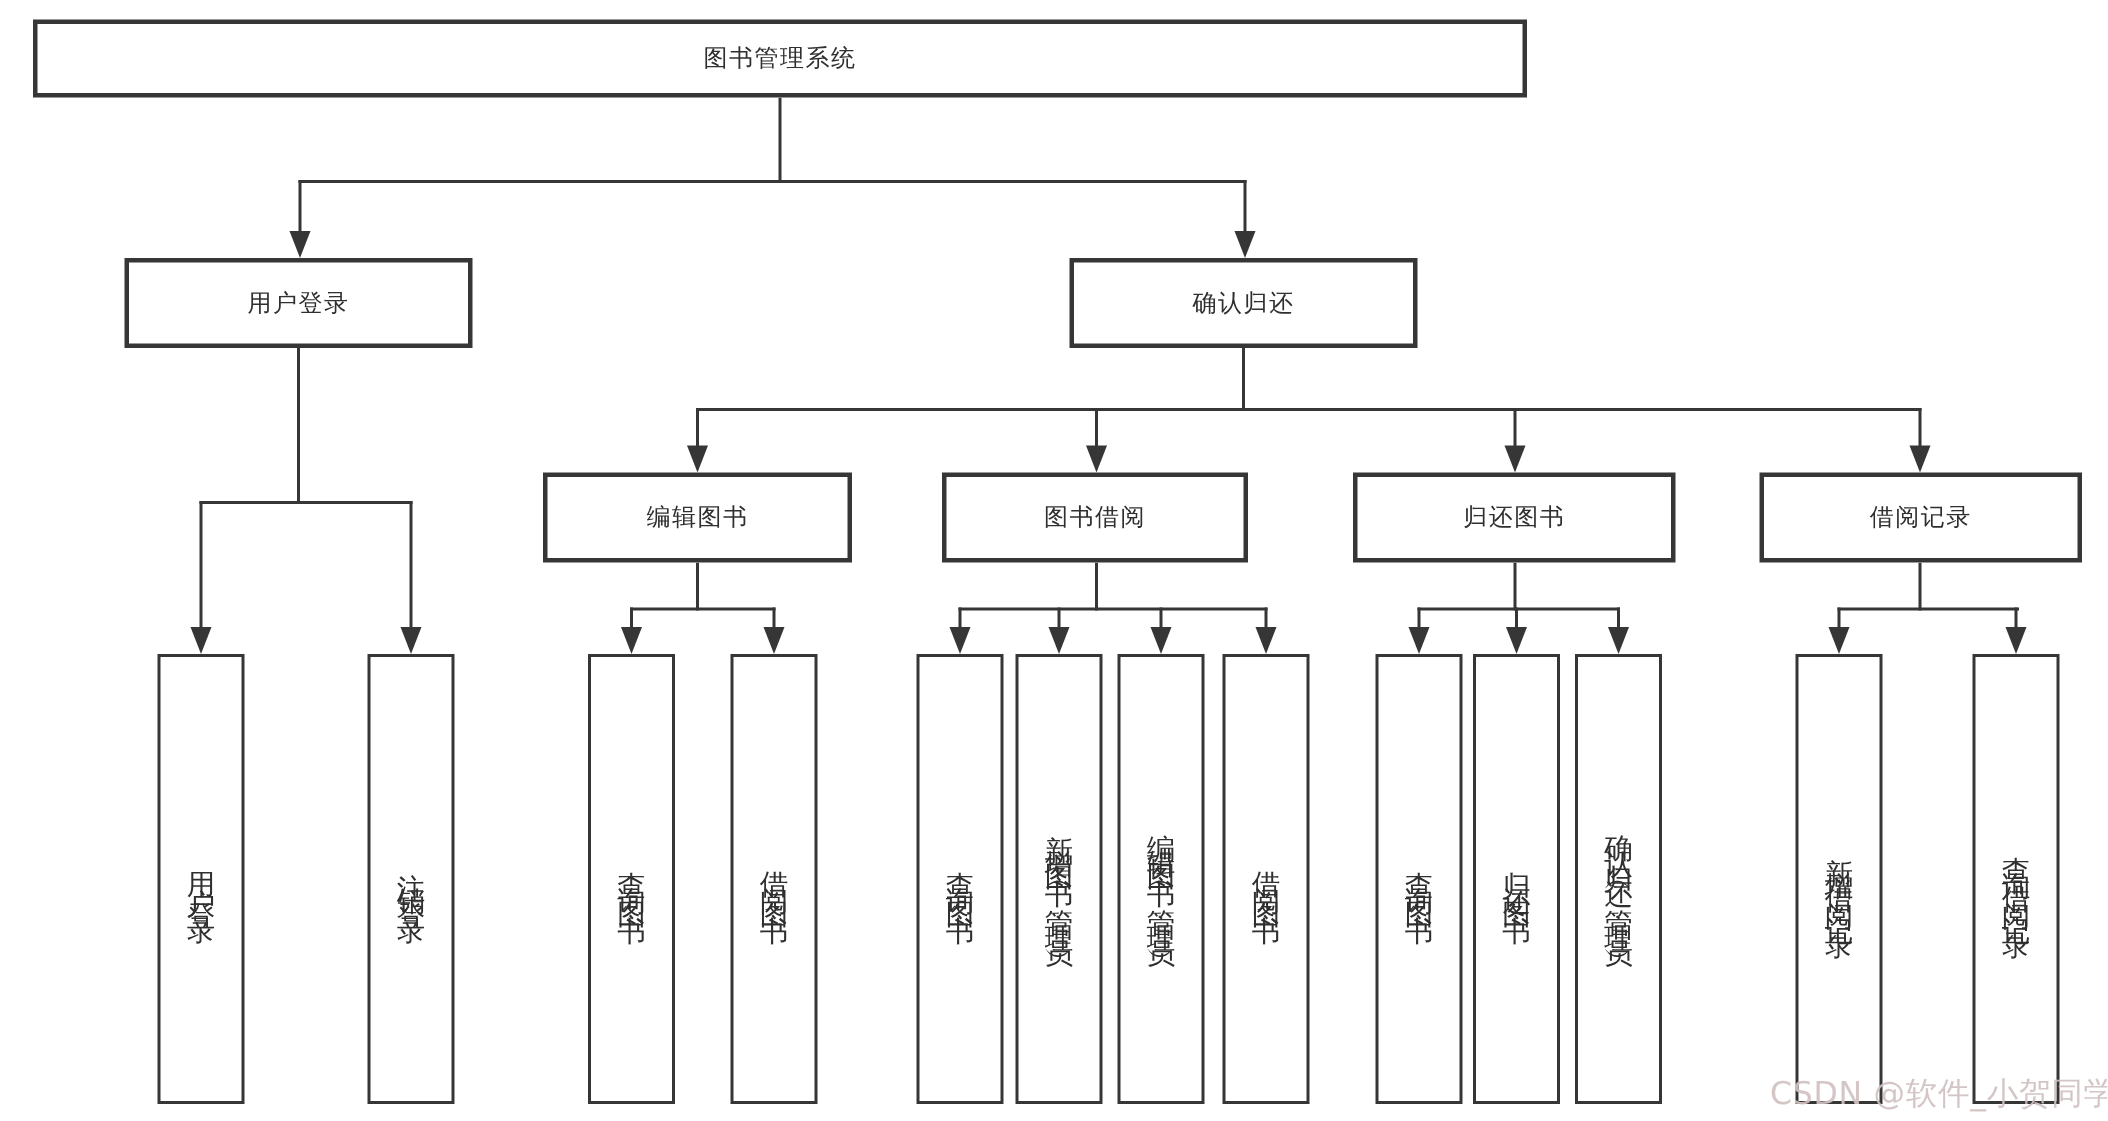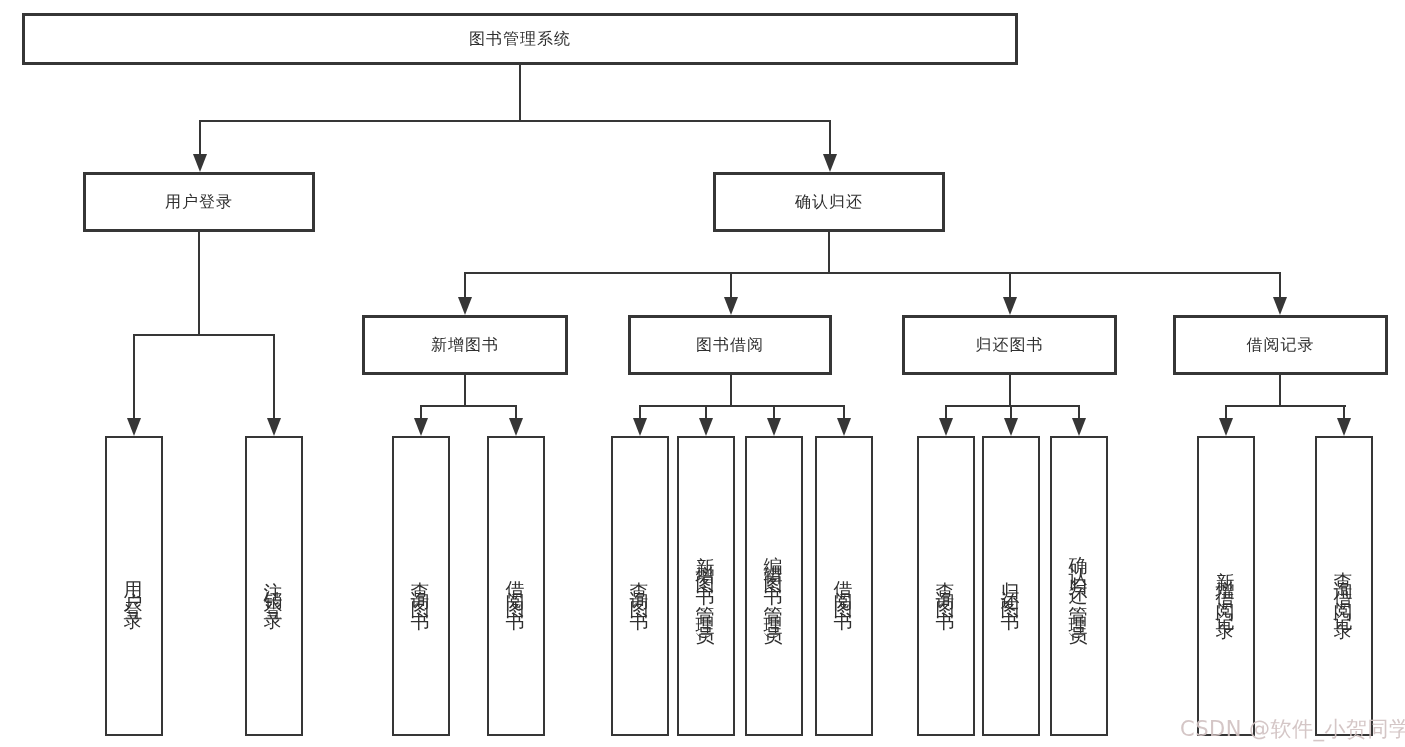--- a/index.html
+++ b/index.html
@@ -100,21 +100,21 @@
   <div class="hline" style="left:464px; top:272px; width:817px;"></div>
   <div class="vline" style="left:464px; top:272px; height:28px;"></div>
   <div class="vline" style="left:730px; top:272px; height:28px;"></div>
   <div class="vline" style="left:1009px; top:272px; height:28px;"></div>
   <div class="vline" style="left:1279px; top:272px; height:28px;"></div>
   <div class="arrow" style="left:458px; top:297px;"></div>
   <div class="arrow" style="left:724px; top:297px;"></div>
   <div class="arrow" style="left:1003px; top:297px;"></div>
   <div class="arrow" style="left:1273px; top:297px;"></div>
 
-  <div class="node" style="left:362px; top:315px; width:206px; height:60px;">新增图书</div>
+  <div class="node" style="left:362px; top:315px; width:206px; height:60px;">编辑图书</div>
   <div class="node" style="left:628px; top:315px; width:204px; height:60px;">图书借阅</div>
   <div class="node" style="left:902px; top:315px; width:215px; height:60px;">归还图书</div>
   <div class="node" style="left:1173px; top:315px; width:215px; height:60px;">借阅记录</div>
 
   <div class="vline" style="left:464px; top:375px; height:32px;"></div>
   <div class="hline" style="left:420px; top:405px; width:97px;"></div>
   <div class="vline" style="left:420px; top:405px; height:16px;"></div>
   <div class="vline" style="left:515px; top:405px; height:16px;"></div>
   <div class="arrow" style="left:414px; top:418px;"></div>
   <div class="arrow" style="left:509px; top:418px;"></div>

